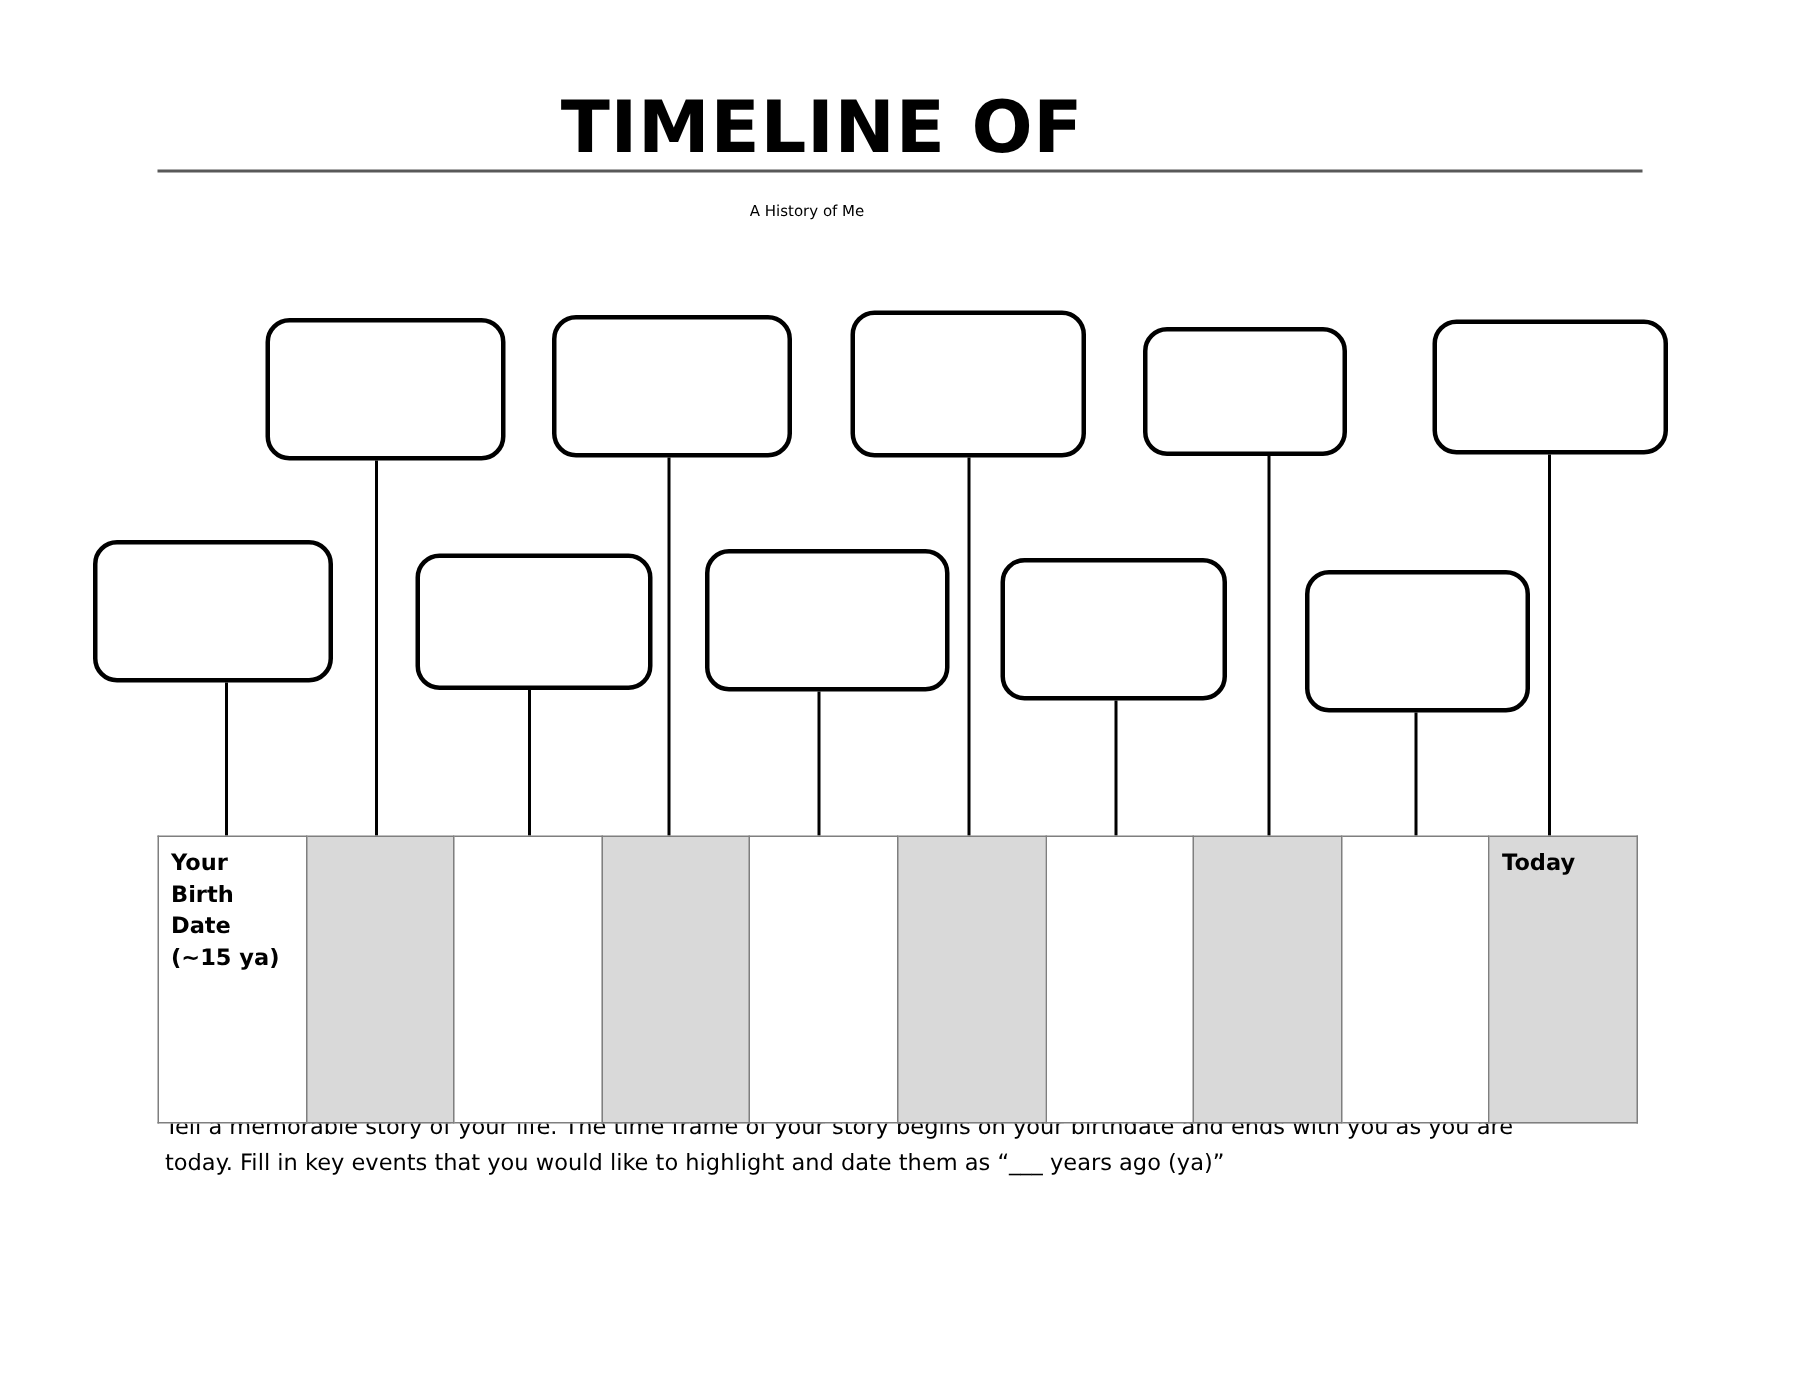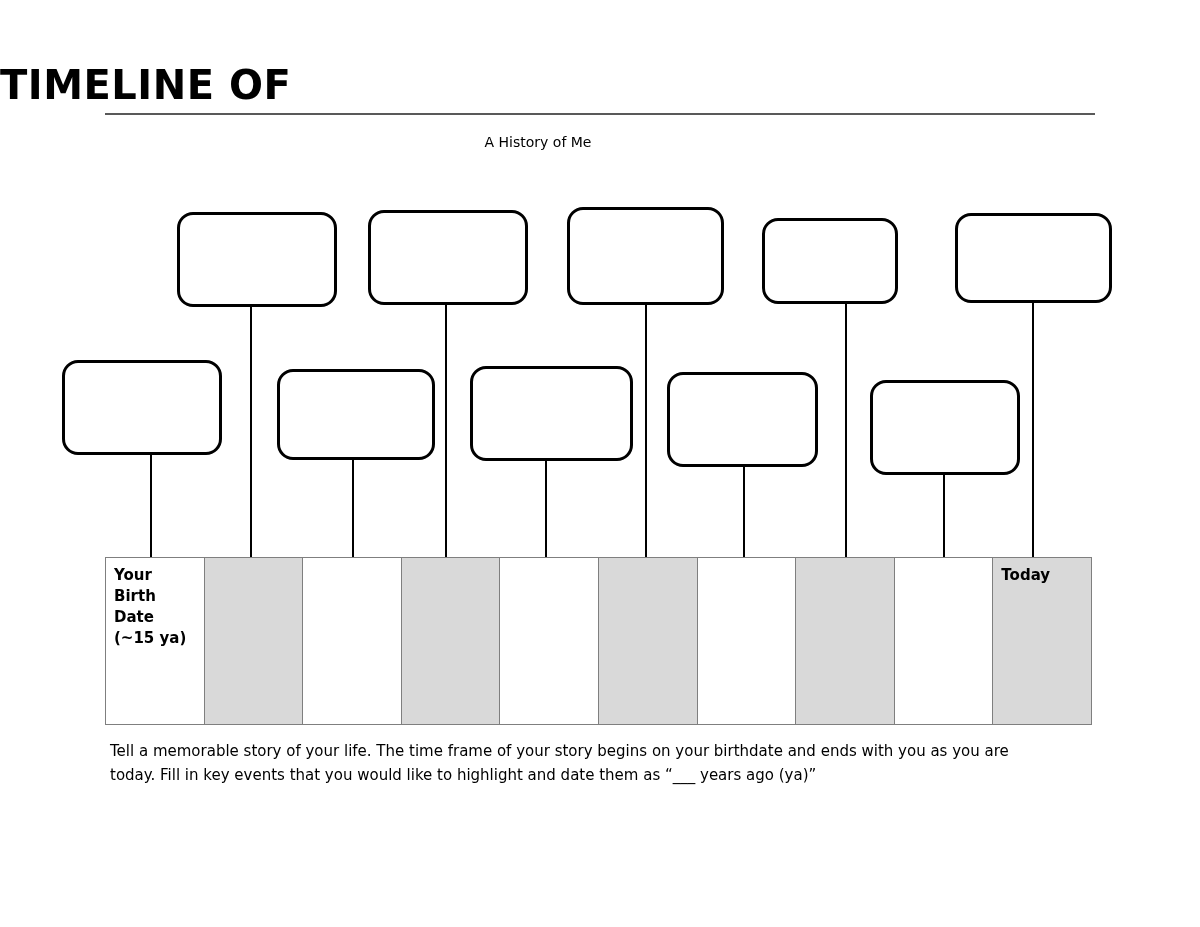--- a/index.html
+++ b/index.html
@@ -20,40 +20,41 @@
     position: absolute;
     inset: 0;
   }
 
   
   .title {
     position: absolute;
     left: 0;
     top: 62px;
     width: 1096px;
-    font-size: 40px;
+    text-align: center;
+    font-size: 48px;
     font-weight: bold;
     letter-spacing: 0.5px;
     line-height: 46px;
   }
   .title-rule {
     position: absolute;
     left: 105px;
     top: 113px;
     width: 990px;
     height: 2px;
     background: #595959;
   }
   .subtitle {
     position: absolute;
     left: 0;
     top: 132px;
     width: 1076px;
     text-align: center;
-    font-size: 14px;
+    font-size: 10px;
     line-height: 20px;
   }
 
   
   .callout {
     position: absolute;
     box-sizing: border-box;
     border: 3px solid #000000;
     border-radius: 16px;
     background: #ffffff;
@@ -65,21 +66,21 @@
     background: #000000;
     z-index: 2;
   }
 
   
   .timeline {
     position: absolute;
     left: 105px;
     top: 557px;
     width: 987px;
-    height: 168px;
+    height: 192px;
     border-collapse: collapse;
     table-layout: fixed;
     z-index: 4;
   }
   .timeline td {
     border: 1px solid #7f7f7f;
     vertical-align: top;
     padding: 7px 6px 0 8px;
     font-size: 15px;
     font-weight: bold;

